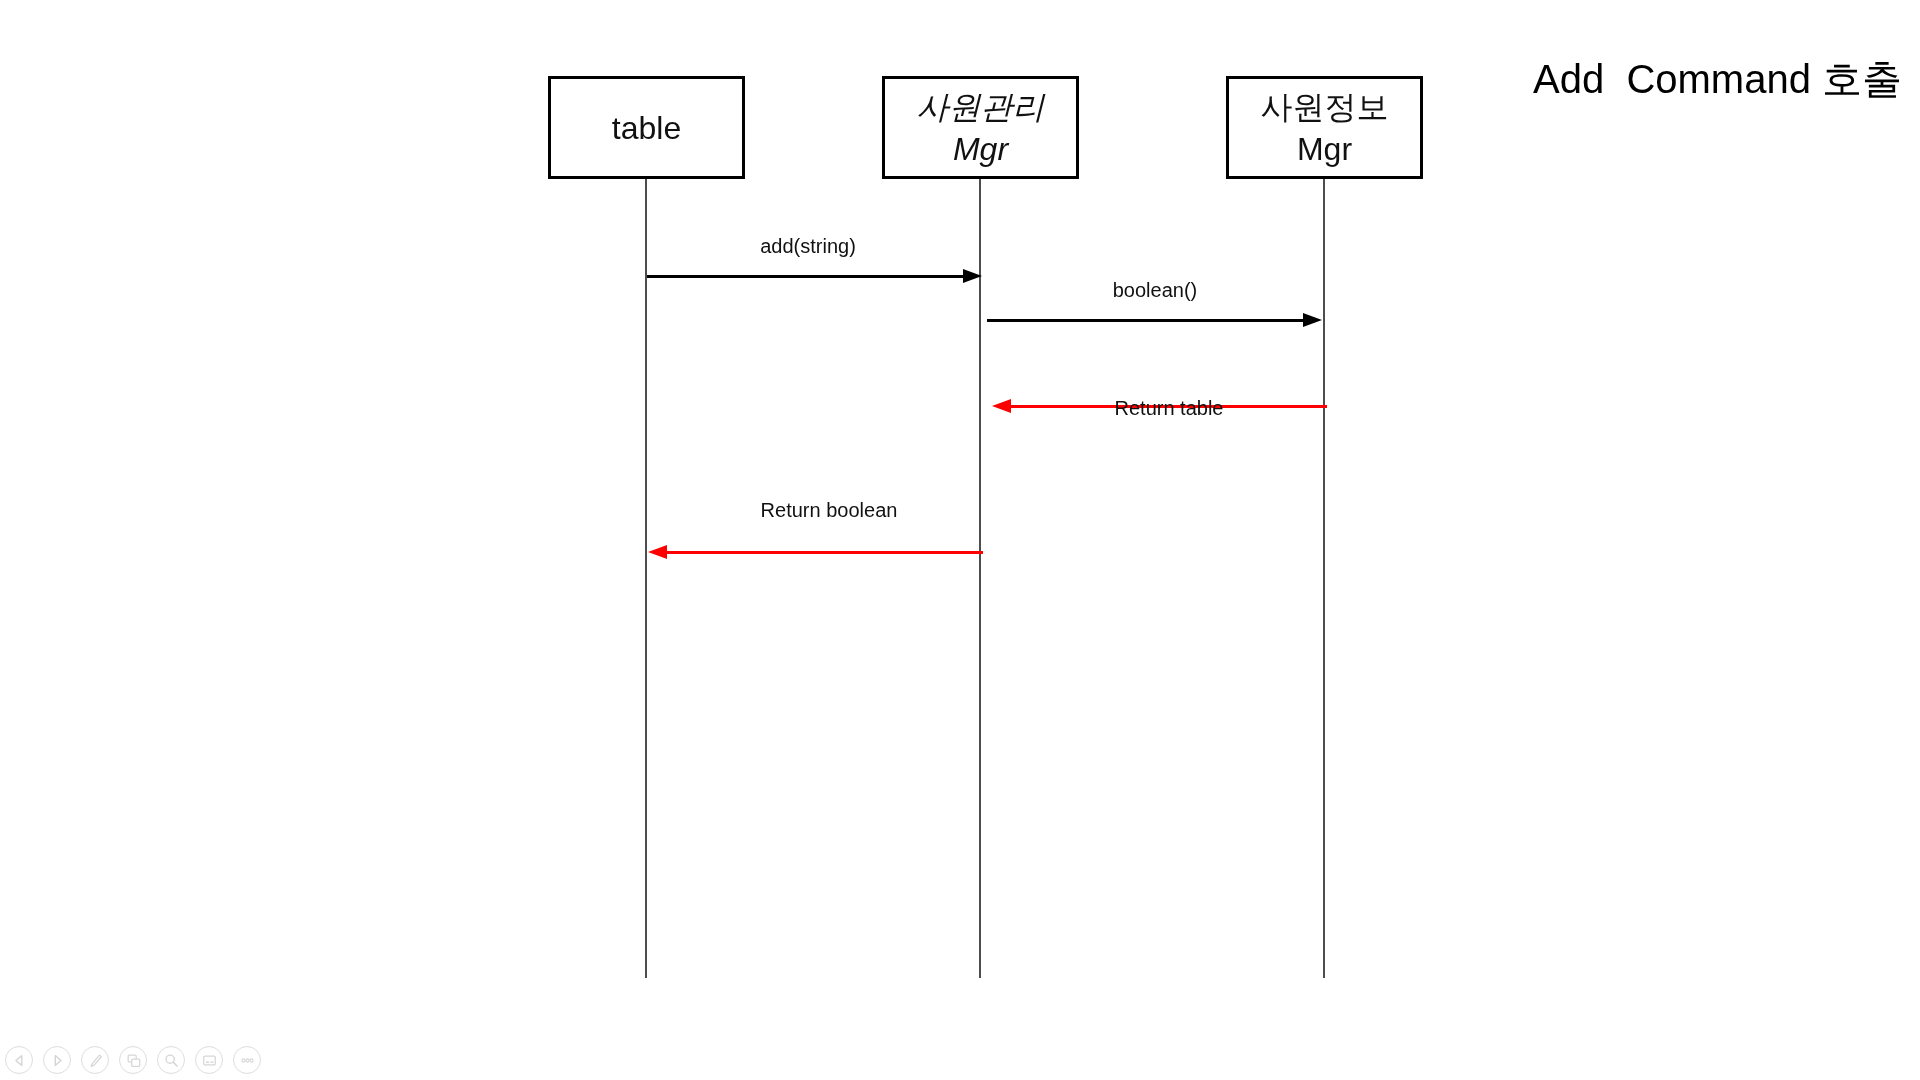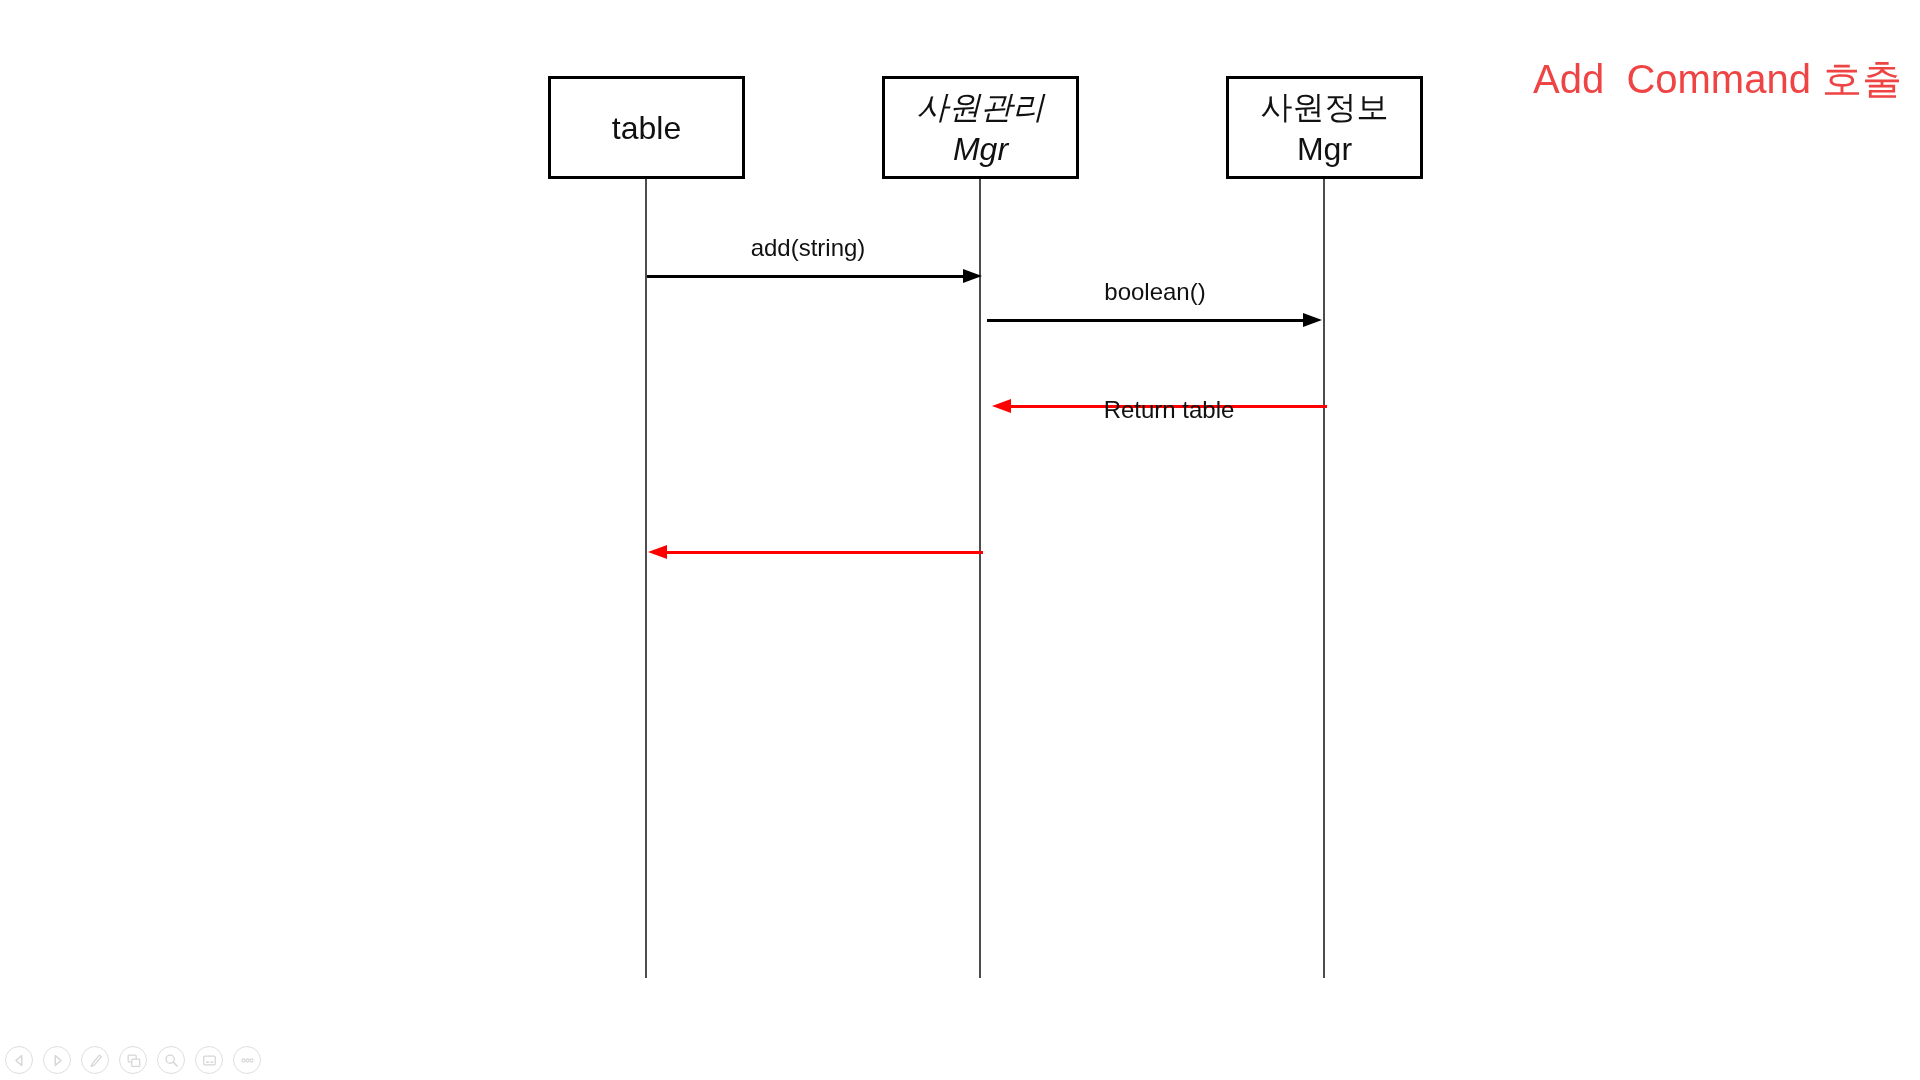--- a/index.html
+++ b/index.html
@@ -17,21 +17,21 @@
     height: 1080px;
     background: #ffffff;
   }
   
   .slide-title {
     position: absolute;
     left: 1533px;
     top: 55px;
     font-size: 40px;
     line-height: 1.2;
-    color: #ef4444;
+    color: #000000;
     white-space: pre;
   }
   
   .actor-box {
     position: absolute;
     top: 76px;
     width: 197px;
     height: 103px;
     border: 3px solid #000000;
     box-sizing: border-box;
@@ -89,21 +89,21 @@
 
   .arrow-add     { left: 647px;  top: 269px; width: 335px; }
   .arrow-gettable{ left: 987px;  top: 313px; width: 335px; }
   .arrow-rettab  { left: 992px;  top: 399px; width: 335px; }
   .arrow-retbool { left: 648px;  top: 545px; width: 335px; }
 
   
   .msg-label {
     position: absolute;
     transform: translateX(-50%);
-    font-size: 24px;
+    font-size: 20px;
     line-height: 1.2;
     color: #111111;
     white-space: nowrap;
     z-index: 3;
   }
   .label-add     { left: 808px;  top: 234px; }
   .label-gettable{ left: 1155px; top: 278px; }
   .label-rettab  { left: 1169px; top: 352px; margin-top: 44px; }
   .label-retbool { left: 829px;  top: 498px; }
 
@@ -167,20 +167,21 @@
     <div class="head"></div>
   </div>
   <div class="msg-arrow msg-return arrow-retbool">
     <div class="shaft"></div>
     <div class="head"></div>
   </div>
 
   <div class="msg-label label-add">add(string)</div>
   <div class="msg-label label-gettable">boolean()</div>
   <div class="msg-label label-rettab">Return table</div>
+  <div class="msg-label label-retbool">Return boolean</div>
 
   <div class="show-toolbar">
     <button class="tool-btn">
       <span>
         <svg width="25" height="25" viewBox="0 0 28 28">
           <polygon points="16.5,8.5 10,14 16.5,19.5" fill="none" stroke="#d6d6d6" stroke-width="1.6" stroke-linejoin="round"></polygon>
         </svg>
       </span>
     </button>
     <button class="tool-btn">

